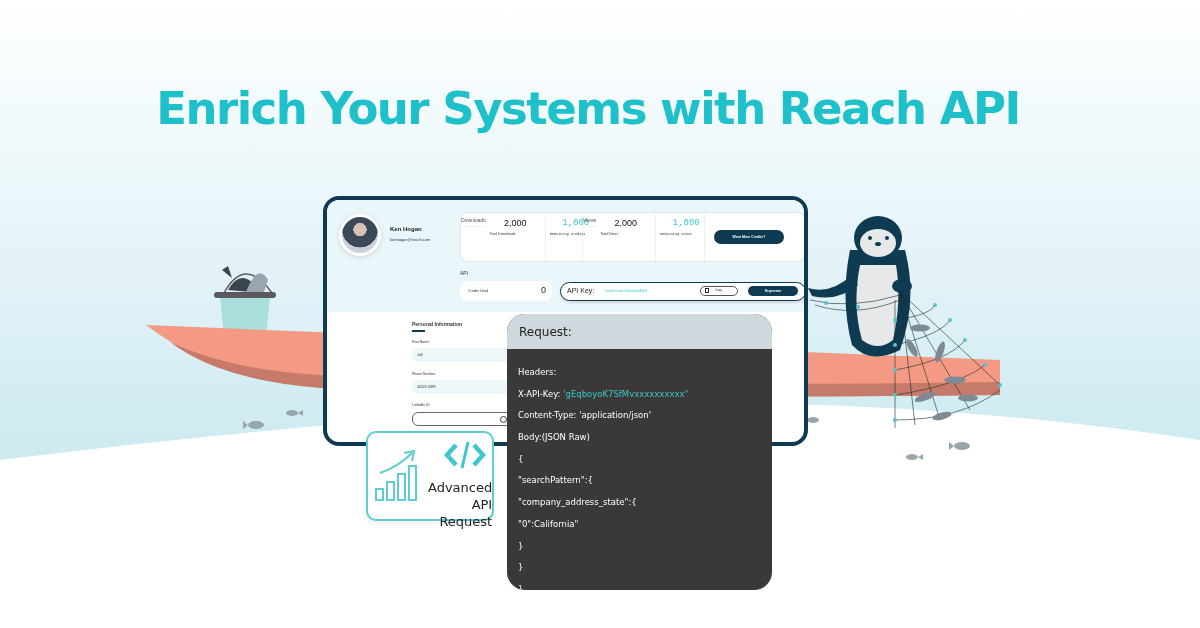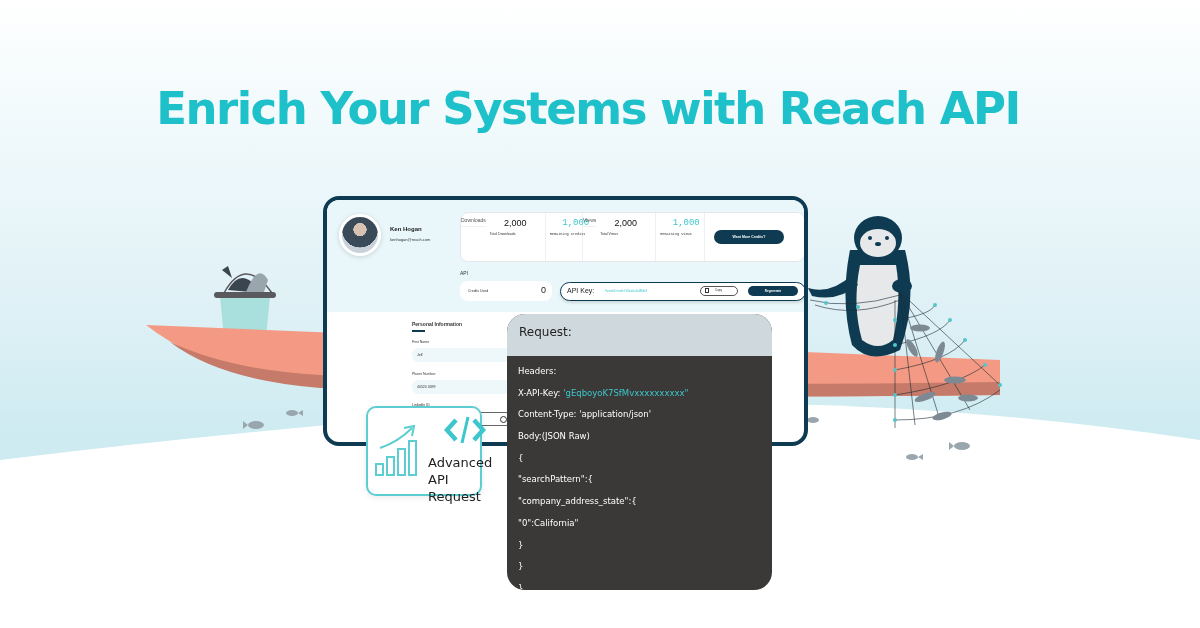--- a/index.html
+++ b/index.html
@@ -75,30 +75,31 @@
   .pi-field { position: absolute; left: 85px; width: 100px; height: 14px; background: #eef7fa; border-radius: 6px; font-size: 3.5px; color: #333; padding: 5px 0 0 5px; }
   .pi-field.outlined { background: #fff; border: 1px solid #666; }
   .pi-field .play { position: absolute; right: 4px; top: 3px; width: 7px; height: 7px; border: 0.8px solid #333; border-radius: 50%; }
   
   .request {
     position: absolute; left: 507px; top: 314px; width: 265px; height: 276px;
     background: #3a3938; border-radius: 18px; overflow: hidden;
     font-family: "DejaVu Sans", sans-serif;
   }
   .request-head {
-    height: 42px; background: #cfd8dc; padding: 11px 0 0 12px; font-size: 12px; color: #222;
-  }
-  .req-lines { padding: 8px 0 0 11px; }
+    height: 35px; background: #cfd8dc; padding: 11px 0 0 12px; font-size: 12px; color: #222;
+  }
+  .req-lines { padding: 8px 0 0 11px; margin-top: 8px; }
   .req-line { font-size: 8.5px; color: #ffffff; height: 21.7px; line-height: 14px; }
   .req-line .hl { color: #3dc6cc; }
   
   .feature {
-    position: absolute; left: 366px; top: 406px; width: 116px; height: 90px;
+    position: absolute; left: 366px; top: 431px; width: 128px; height: 90px;
     background: #fff; border: 2px solid #5ccdd0; border-radius: 10px;
     box-shadow: 0 2px 6px rgba(0,0,0,0.08);
+    text-align: right;
   }
   .feature .txt { position: absolute; left: 60px; top: 46px; font-size: 13px; color: #222; line-height: 17px; font-family: "DejaVu Sans", sans-serif; }
   .feature svg { position: absolute; }
 </style>
 </head>
 <body>
 
 <svg class="boat" viewBox="0 0 1200 628" xmlns="http://www.w3.org/2000/svg">
 
   <path d="M0 460 Q 330 420 600 405 Q 900 395 1200 440 L1200 628 L0 628 Z" fill="#ffffff"></path>

